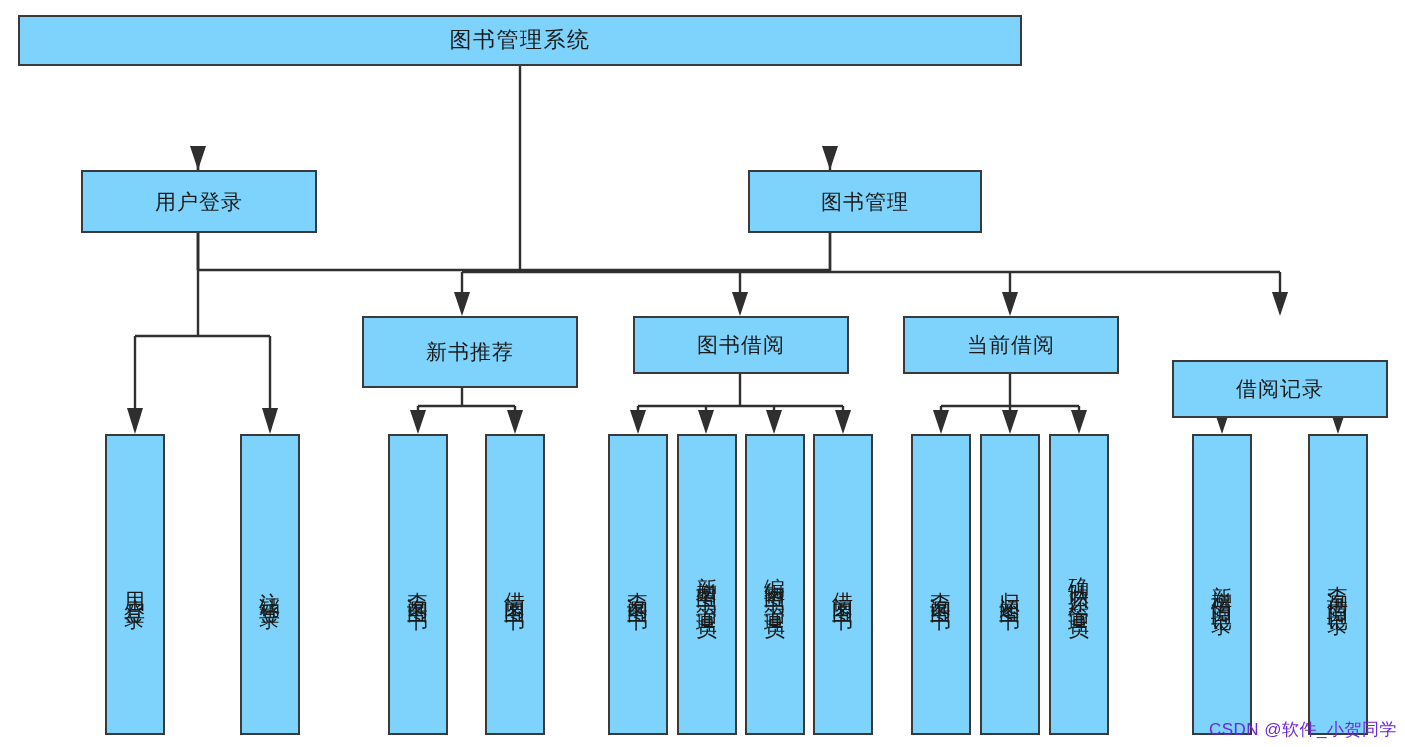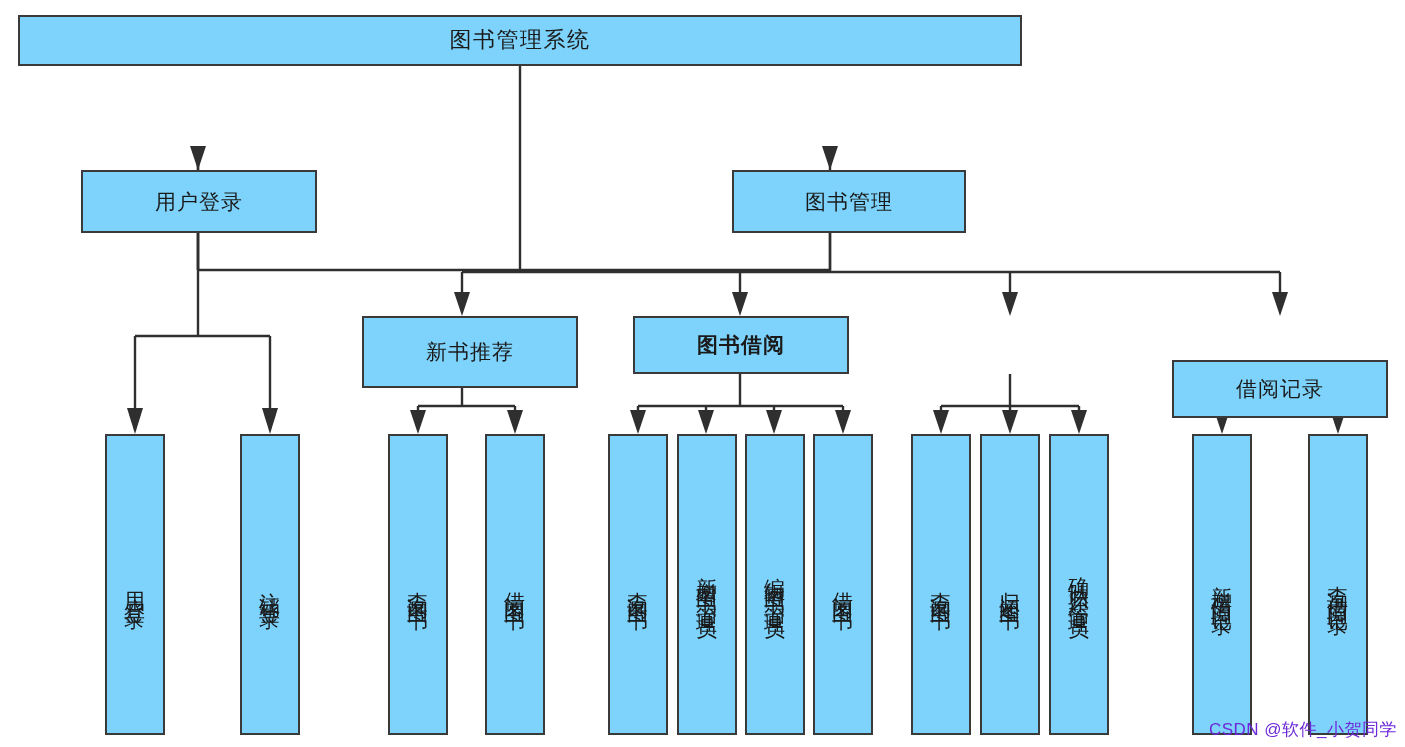--- a/index.html
+++ b/index.html
@@ -150,29 +150,32 @@
     <polygon class="arrowhead" points="1330,410 1346,410 1338,434"></polygon>
   </svg>
 
   <div class="node node-h node-root" style="left:18px; top:15px; width:1004px; height:51px;">
     <span>图书管理系统</span>
   </div>
 
   <div class="node node-h" style="left:81px; top:170px; width:236px; height:63px;">
     <span>用户登录</span>
   </div>
-  <div class="node node-h" style="left:732px; top:170px; width:234px; height:63px;">
+  <div class="node node-h" style="left:748px; top:170px; width:234px; height:63px;">
     <span>图书管理</span>
   </div>
 
   <div class="node node-h" style="left:362px; top:316px; width:216px; height:72px;">
     <span>新书推荐</span>
   </div>
-  <div class="node node-h" style="left:633px; top:316px; width:216px; height:58px;font-weight:bold;">
+  <div class="node node-h" style="left:633px; top:316px; width:216px; height:58px;">
     <span>图书借阅</span>
+  </div>
+  <div class="node node-h" style="left:903px; top:316px; width:216px; height:58px;">
+    <span>当前借阅</span>
   </div>
   <div class="node node-h" style="left:1172px; top:316px; width:216px; height:58px;margin-top:44px;">
     <span>借阅记录</span>
   </div>
 
   <div class="node node-v" style="left:105px; top:434px; width:60px; height:301px;">
     <span class="vtext">用户登录</span>
   </div>
   <div class="node node-v" style="left:240px; top:434px; width:60px; height:301px;">
     <span class="vtext">注销登录</span>

